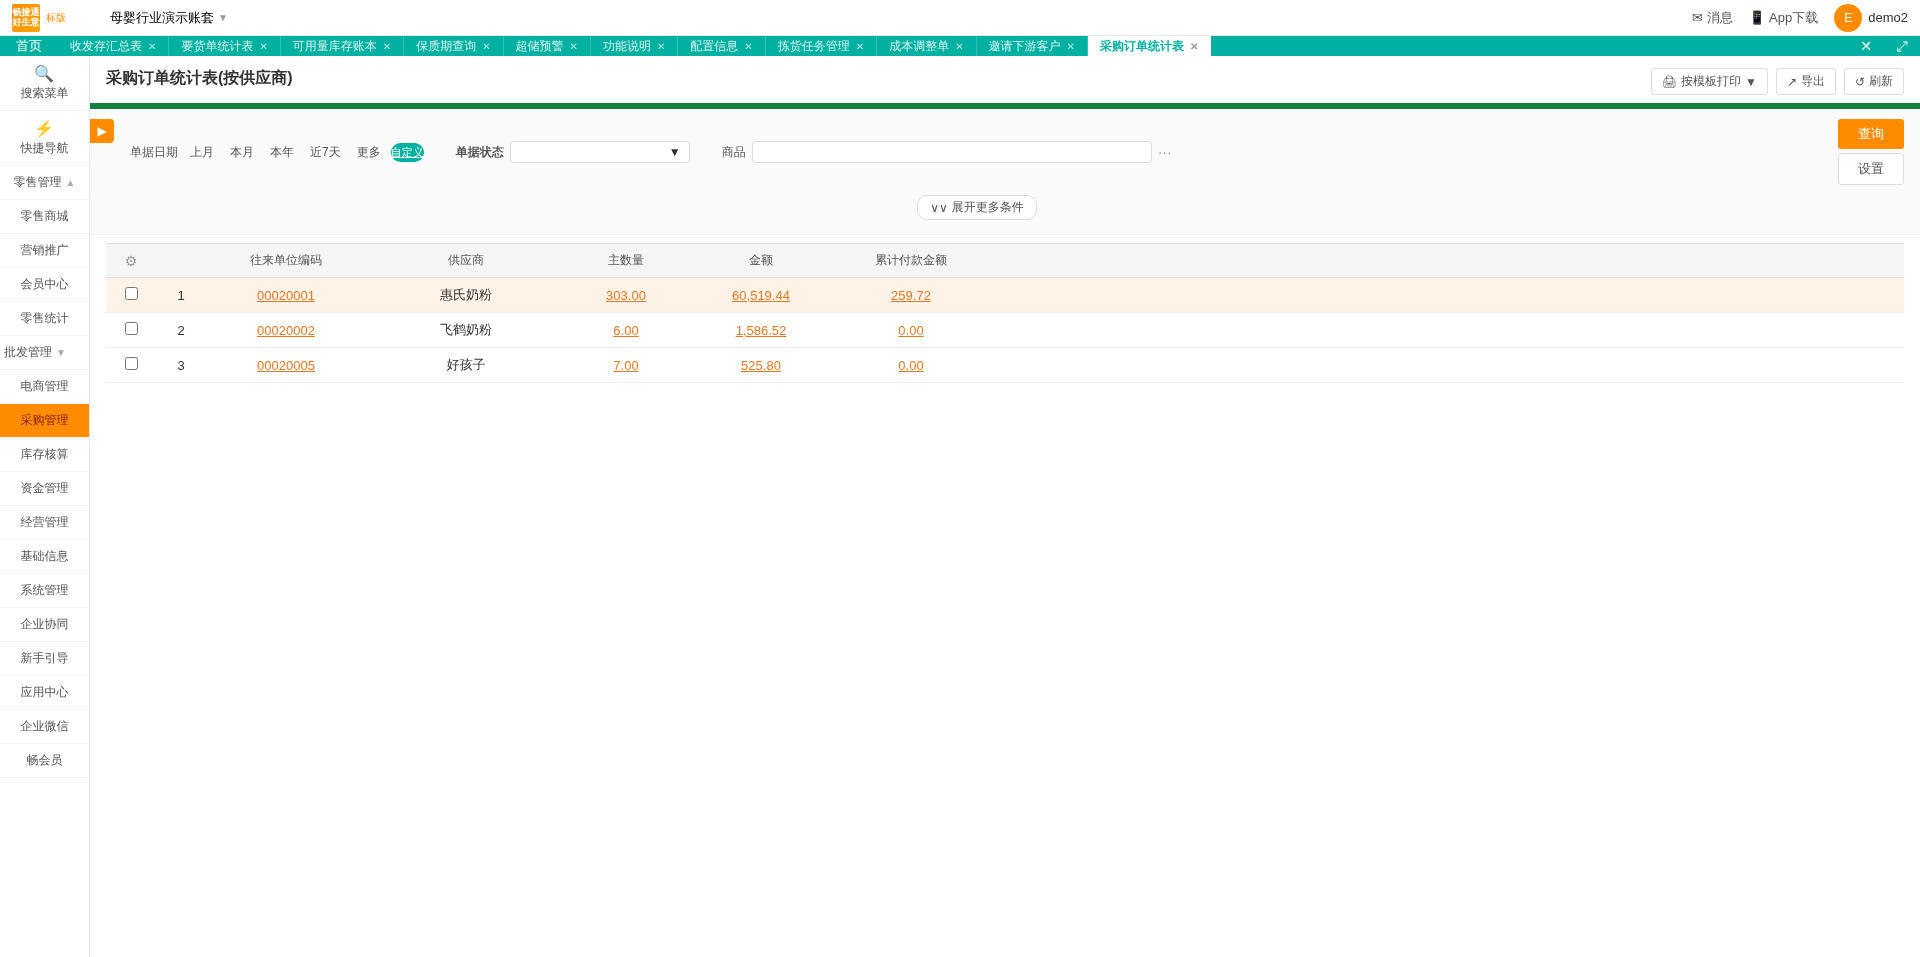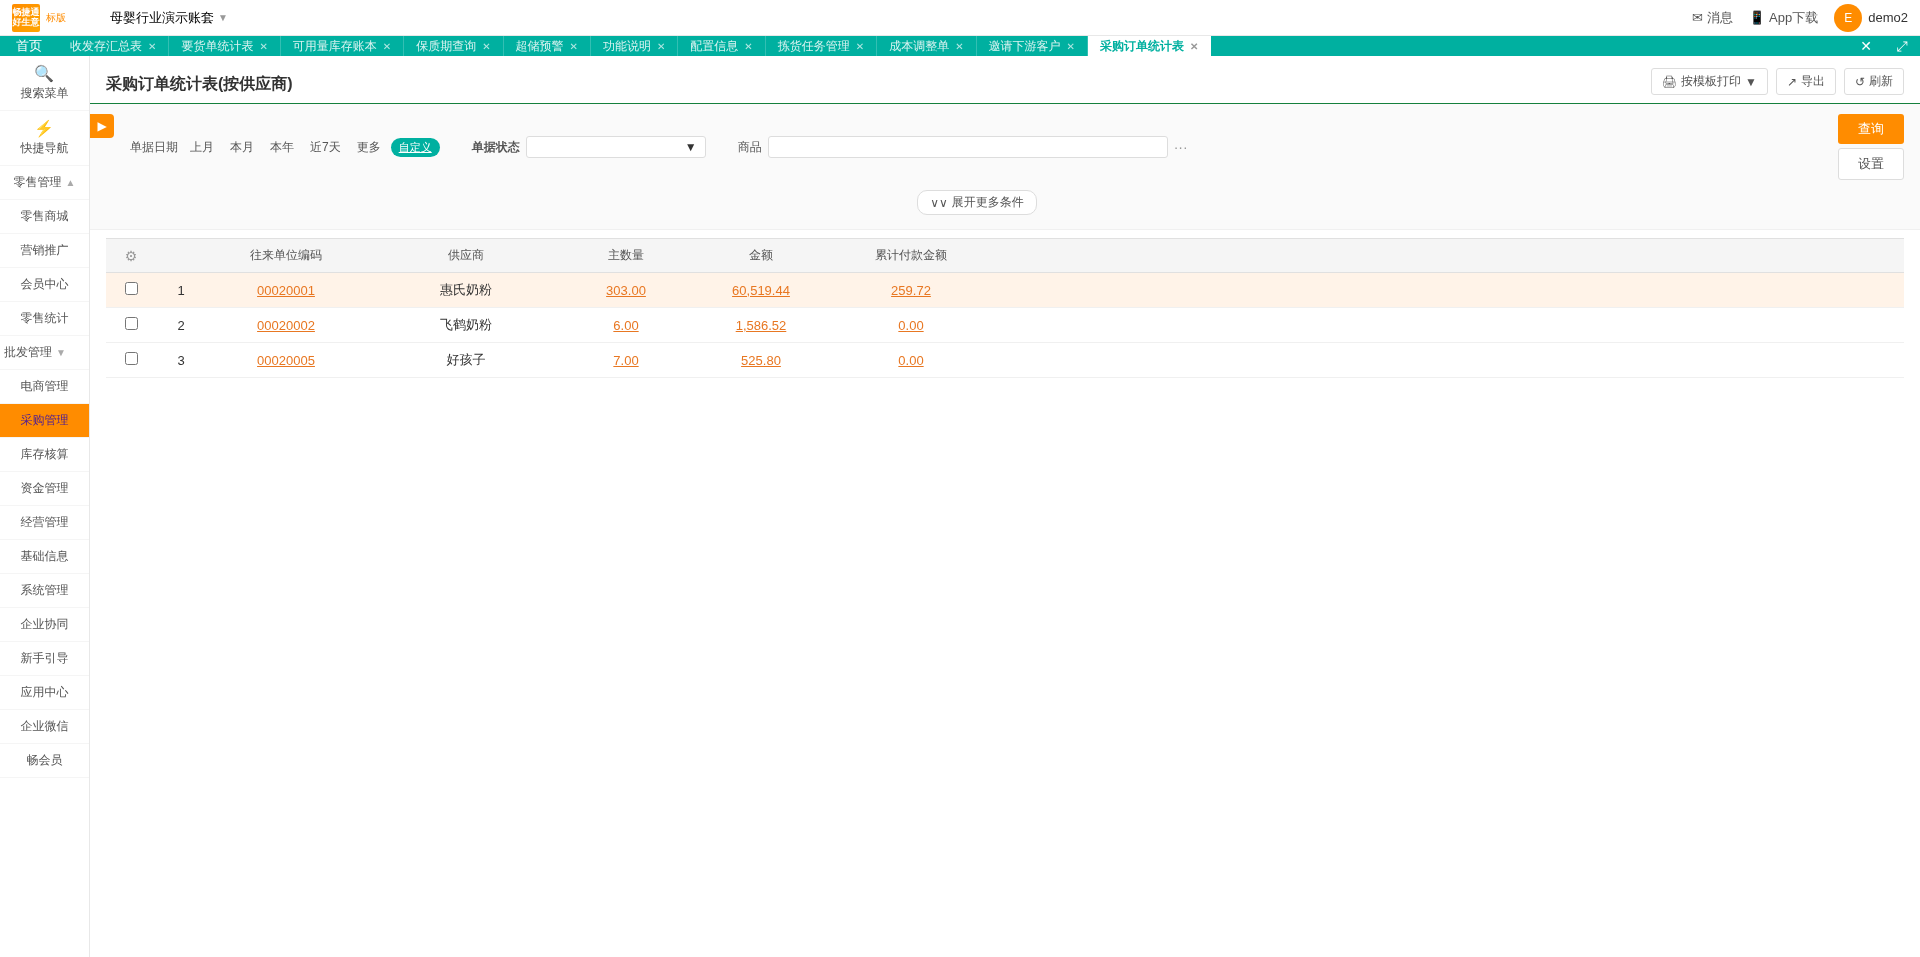--- a/index.html
+++ b/index.html
@@ -27,41 +27,41 @@
     .tab-item.active .close-btn { color: #999; }
     .tab-right-btns { margin-left: auto; display: flex; align-items: center; }
     .tab-icon-btn { width: 36px; height: 36px; display: flex; align-items: center; justify-content: center; color: white; cursor: pointer; font-size: 14px; }
 
     
     .main-layout { display: flex; flex: 1; overflow: hidden; }
 
     
     .sidebar { width: 90px; background: white; border-right: 1px solid #e8e8e8; display: flex; flex-direction: column; overflow-y: auto; flex-shrink: 0; }
     .sidebar-item { width: 100%; padding: 8px 4px; text-align: center; font-size: 12px; color: #555; cursor: pointer; display: flex; flex-direction: column; align-items: center; gap: 2px; border-bottom: 1px solid #f5f5f5; }
-    .sidebar-item.active { background: #ff8c00; color: #4c1d95; }
+    .sidebar-item.active { background: #ff8c00; color: #7f1d1d; }
     .sidebar-icon { font-size: 16px; }
 
     
     .content-area { flex: 1; display: flex; flex-direction: column; overflow: hidden; background: white; }
 
     
-    .page-header { padding: 12px 16px 8px; display: flex; align-items: flex-end; justify-content: space-between; border-bottom: 1px solid #15803d; }
+    .page-header { padding: 12px 16px 8px; display: flex; align-items: flex-start; justify-content: space-between; border-bottom: 6px solid #15803d; }
     .page-title { font-size: 16px; font-weight: bold; color: #333; }
     .header-actions { display: flex; align-items: center; gap: 8px; }
     .btn-print { display: flex; align-items: center; gap: 4px; padding: 4px 10px; border: 1px solid #ddd; border-radius: 3px; font-size: 12px; color: #555; cursor: pointer; background: white; }
     .btn-export { display: flex; align-items: center; gap: 4px; padding: 4px 10px; border: 1px solid #ddd; border-radius: 3px; font-size: 12px; color: #555; cursor: pointer; background: white; }
     .btn-refresh { display: flex; align-items: center; gap: 4px; padding: 4px 10px; border: 1px solid #ddd; border-radius: 3px; font-size: 12px; color: #555; cursor: pointer; background: white; }
     .btn-query { padding: 6px 20px; background: #ff8c00; color: white; border: none; border-radius: 3px; font-size: 13px; cursor: pointer; }
     .btn-settings { padding: 6px 14px; border: 1px solid #ddd; background: white; color: #555; border-radius: 3px; font-size: 13px; cursor: pointer; }
     .filter-row { display: flex; align-items: center; gap: 12px; flex-wrap: wrap; }
     .filter-item { display: flex; align-items: center; gap: 6px; font-size: 12px; }
     .filter-label { color: #555; white-space: nowrap; }
     .date-shortcuts { display: flex; gap: 4px; align-items: center; }
     .date-shortcut { padding: 2px 6px; border-radius: 3px; font-size: 12px; cursor: pointer; color: #555; }
-    .date-tag { padding: 2px 8px; background: #00b0a0; color: white; border-radius: 10px; font-size: 11px; text-decoration: underline; }
+    .date-tag { padding: 2px 0; background: #00b0a0; color: white; border-radius: 10px; font-size: 11px; text-decoration: underline; }
     .select-box { border: 1px solid #ddd; border-radius: 3px; padding: 3px 8px; font-size: 12px; min-width: 160px; display: flex; align-items: center; justify-content: space-between; cursor: pointer; background: white; }
     .goods-input { border: 1px solid #ddd; border-radius: 3px; padding: 3px 8px; font-size: 12px; flex: 1; max-width: 300px; }
     .goods-more { color: #999; cursor: pointer; font-size: 14px; }
     .expand-row { display: flex; justify-content: center; padding: 4px 0; }
     .expand-btn { display: flex; align-items: center; gap: 4px; padding: 3px 12px; border: 1px solid #ddd; border-radius: 10px; font-size: 12px; color: #555; cursor: pointer; background: white; }
 
     
     .table-area { flex: 1; overflow: auto; padding: 0 16px; }
     .data-table { width: 100%; border-collapse: collapse; margin-top: 8px; }
     .data-table th { background: #f5f5f5; padding: 8px 10px; text-align: center; font-size: 12px; font-weight: normal; color: #555; border-bottom: 1px solid #e0e0e0; border-top: 1px solid #e0e0e0; white-space: nowrap; }

